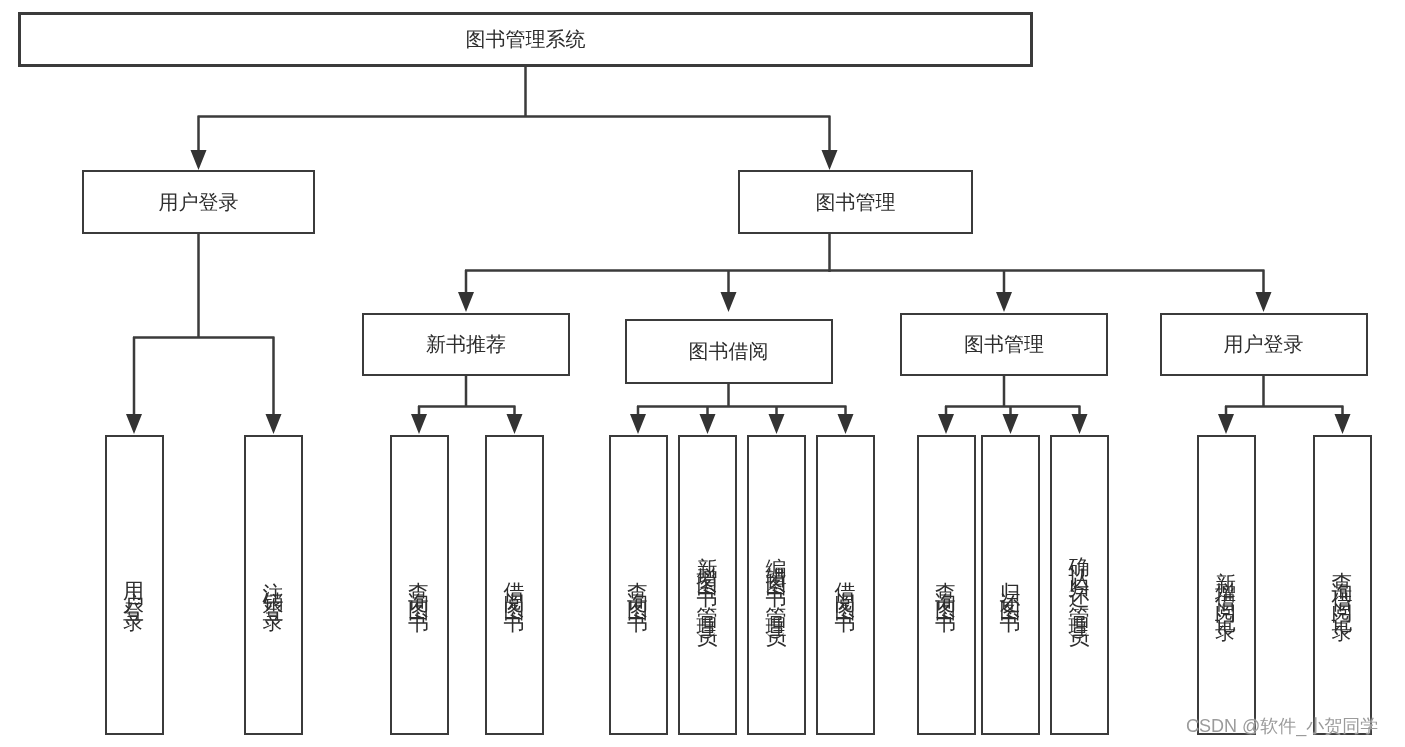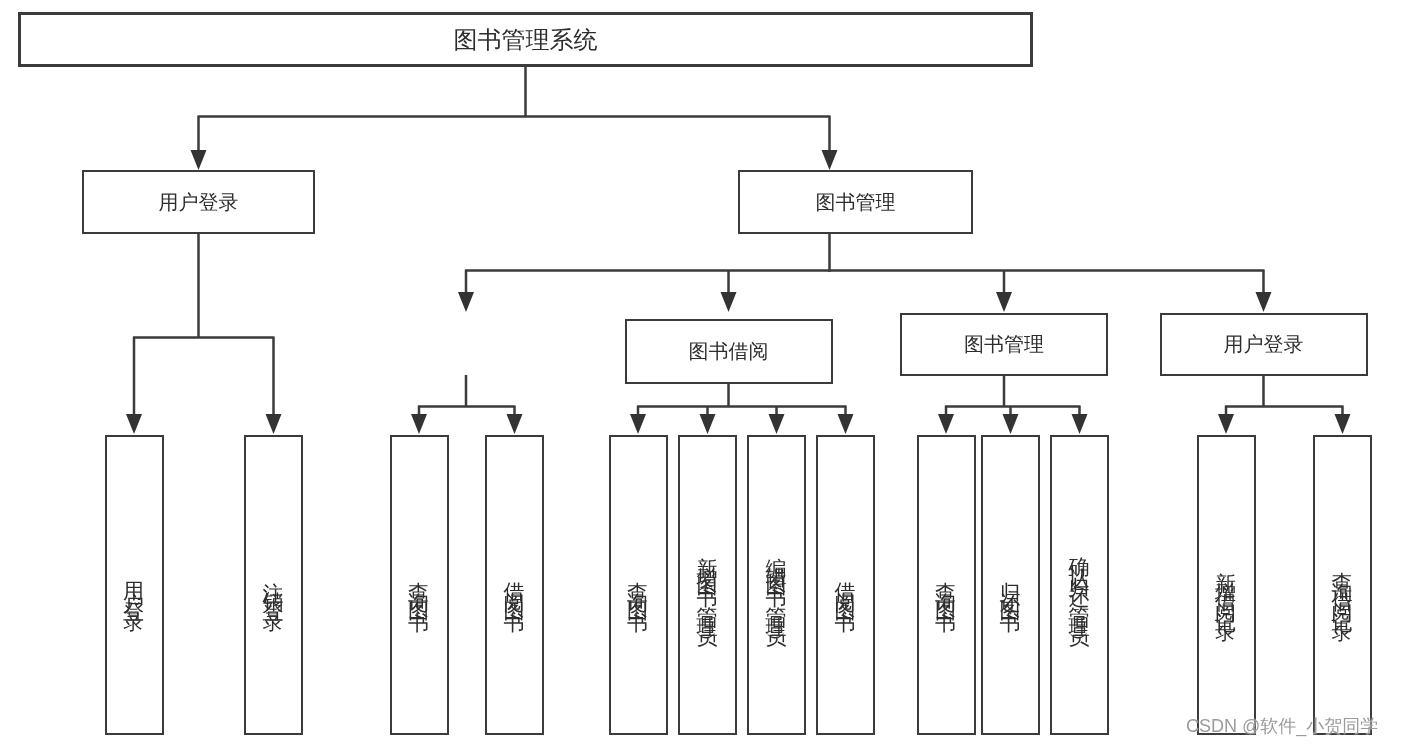--- a/index.html
+++ b/index.html
@@ -14,21 +14,21 @@
     position:absolute;
     box-sizing:border-box;
     border:2.5px solid #3b3b3b;
     background:#ffffff;
     display:flex;
     align-items:center;
     justify-content:center;
     color:#2d2d2d;
     z-index:2;
   }
-  .box-root{border-width:3px;font-size:24px;}
+  .box-root{border-width:3px;font-size:20px;}
   .box-h{font-size:20px;}
   .box-v{
     writing-mode:vertical-lr;
     text-orientation:mixed;
     font-size:21px;
     letter-spacing:10px;
     line-height:1;
   }
   svg.connectors{position:absolute;left:0;top:0;z-index:1;}
   .watermark{
@@ -99,20 +99,21 @@
              M1079.5 434 L1071.5 414 L1087.5 414 Z
              M1226 434 L1218 414 L1234 414 Z
              M1342.5 434 L1334.5 414 L1350.5 414 Z"></path>
   </svg>
 
   <div class="box box-root" style="left:18px;top:12px;width:1015px;height:55px;">图书管理系统</div>
 
   <div class="box box-h" style="left:82px;top:170px;width:233px;height:64px;">用户登录</div>
   <div class="box box-h" style="left:712px;top:170px;width:235px;height:64px;margin-left:26px;">图书管理</div>
 
+  <div class="box box-h" style="left:362px;top:313px;width:208px;height:63px;">新书推荐</div>
   <div class="box box-h" style="left:624.5px;top:319px;width:208px;height:65px;">图书借阅</div>
   <div class="box box-h" style="left:900px;top:313px;width:208px;height:63px;">图书管理</div>
   <div class="box box-h" style="left:1159.5px;top:313px;width:208px;height:63px;">用户登录</div>
 
   <div class="box box-v" style="left:104.5px;top:435px;width:59px;height:300px;">用户登录</div>
   <div class="box box-v" style="left:244px;top:435px;width:59px;height:300px;">注销登录</div>
 
   <div class="box box-v" style="left:389.5px;top:435px;width:59px;height:300px;">查询图书</div>
   <div class="box box-v" style="left:485px;top:435px;width:59px;height:300px;">借阅图书</div>
 

